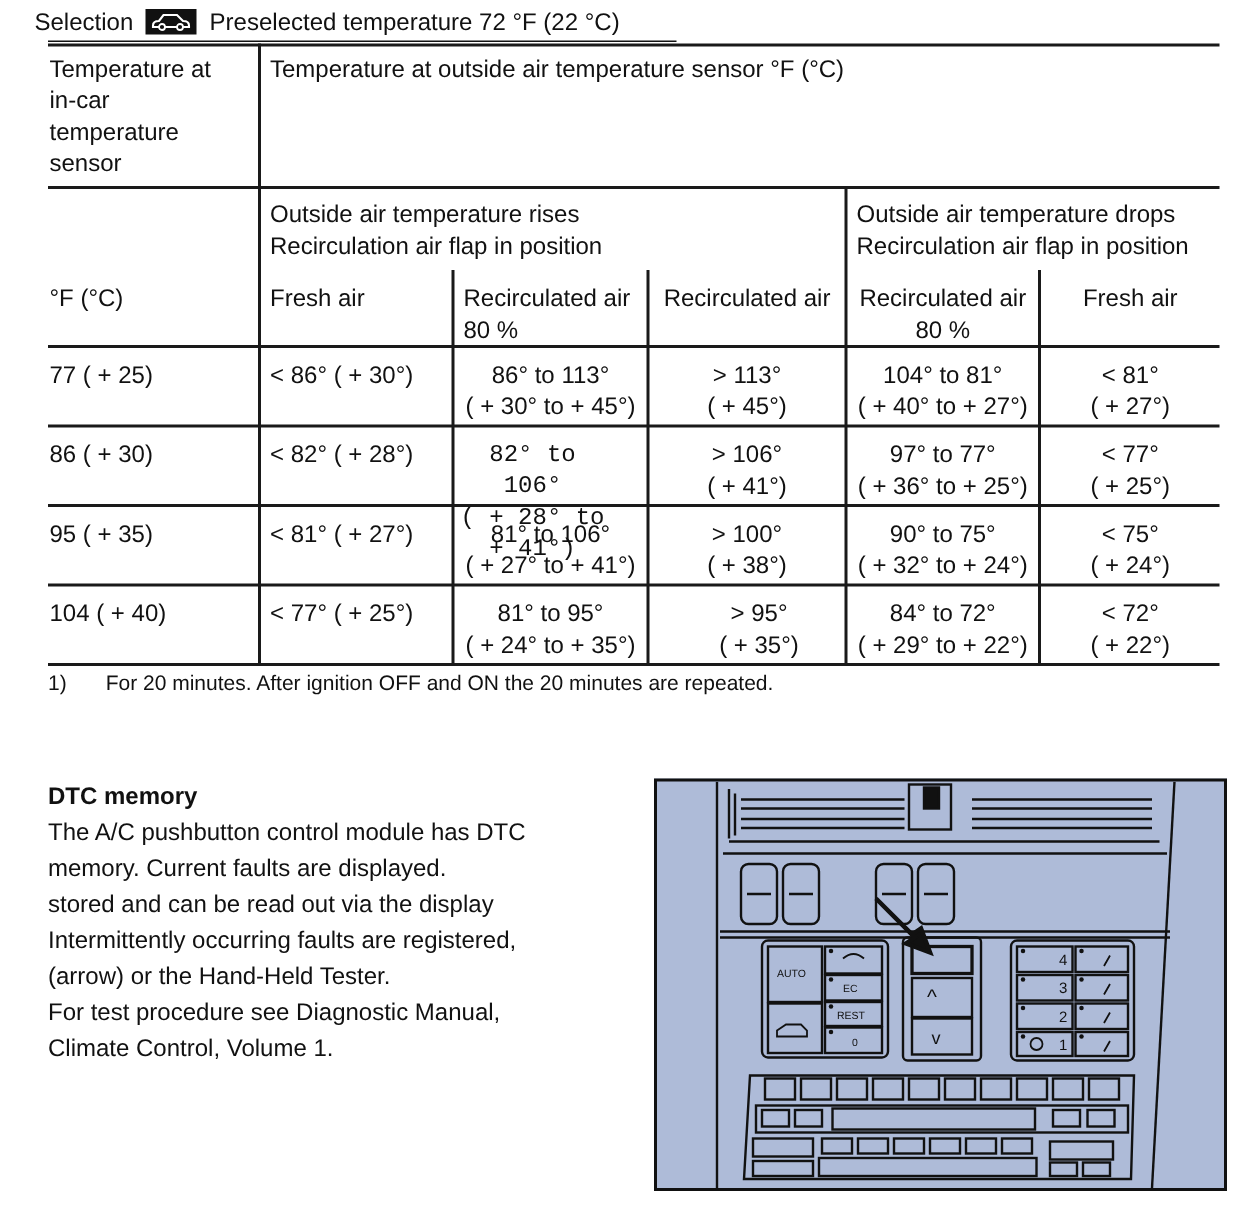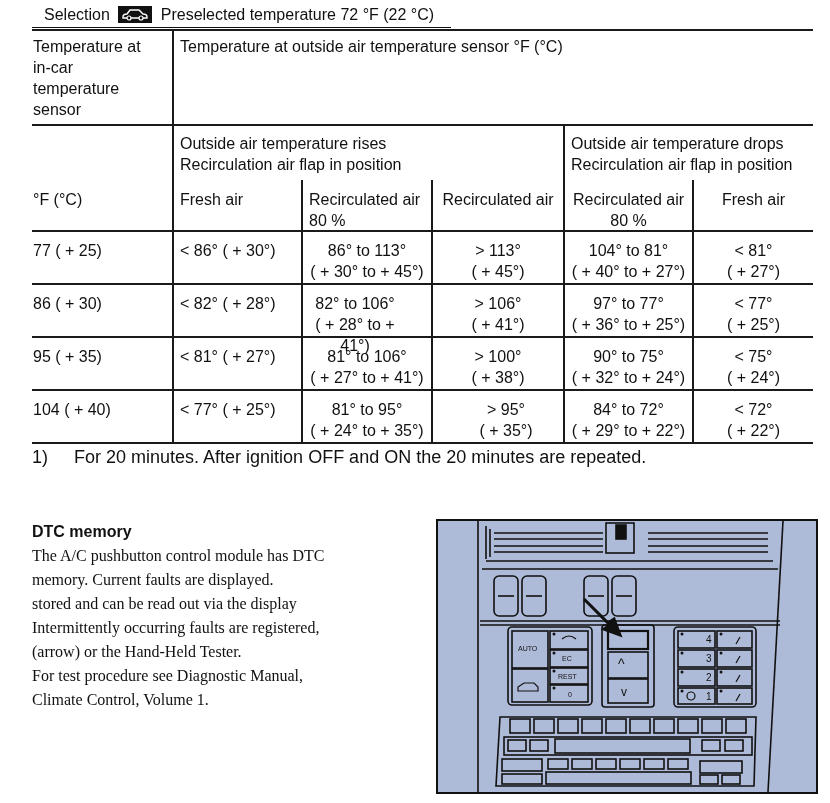--- a/index.html
+++ b/index.html
@@ -1,31 +1,31 @@
 <!DOCTYPE html>
 <html><head>
 <meta charset="utf-8">
 <style>
   html, body { margin:0; padding:0; background:#ffffff; }
   body { width:830px; height:803px; position:relative; overflow:hidden;
          font-family:"Liberation Sans", sans-serif; color:#111; }
   .abs { position:absolute; }
-  .title { left:44px; top:6px; font-size:16px; white-space:nowrap; }
+  .title { left:23px; top:6px; font-size:16px; white-space:nowrap; }
   .title-underline { left:32px; top:27px; width:419px; height:0; border-top:1.5px solid #111; }
   .title .icon { display:inline-block; width:34px; height:17px; background:#111; vertical-align:-3px; margin:0 4px; position:relative; }
   .title .icon svg { position:absolute; left:3px; top:2px; }
   .hline { position:absolute; height:0; border-top:2px solid #1a1a1a; }
   .vline { position:absolute; width:0; border-left:2px solid #1a1a1a; }
   .cell { position:absolute; font-size:16px; line-height:21px; }
   .center { text-align:center; }
-  .foot { left:32px; top:447px; font-size:18px; white-space:nowrap; }
+  .foot { left:32px; top:447px; font-size:14px; white-space:nowrap; }
   .foot .fn-text { margin-left:26px; }
   .dtc { left:32px; top:520px; width:380px; font-size:16px; line-height:24px; }
   .dtc h3 { margin:0; font-size:16px; font-weight:bold; line-height:24px; }
-  .dtc p { margin:0;font-family:Liberation Serif, serif; }
+  .dtc p { margin:0; }
   .illus { left:436px; top:519px; width:382px; height:275px; background:#aebbd8; border:2px solid #111; box-sizing:border-box; overflow:hidden; }
 </style>
 </head>
 <body>
 
 <div class="abs title">
   <span>Selection</span>
   <span class="icon">
     <svg width="28" height="13" viewBox="0 0 28 13">
         <path d="M2 9 Q2 6 6 6 L9 2 L18 2 L22 6 Q26 6 26 9 L26 10 L2 10 Z" fill="none" stroke="#fff" stroke-width="1.4"></path>
@@ -102,21 +102,21 @@
     <div>104° to 81°</div>
     <div>( + 40° to + 27°)</div>
   </div>
   <div class="cell center" style="left:694px; top:240px; width:119px;">
     <div>&lt; 81°</div>
     <div>( + 27°)</div>
   </div>
 
   <div class="cell" style="left:33px; top:293px;">86 ( + 30)</div>
   <div class="cell" style="left:180px; top:293px;">&lt; 82° ( + 28°)</div>
-  <div class="cell center" style="left:303px; top:293px; width:104px;">
+  <div class="cell center" style="left:303px; top:293px; width:104px;font-family:Liberation Mono, monospace;">
     <div>82° to 106°</div>
     <div>( + 28° to + 41°)</div>
   </div>
   <div class="cell center" style="left:433px; top:293px; width:130px;">
     <div>&gt; 106°</div>
     <div>( + 41°)</div>
   </div>
   <div class="cell center" style="left:565px; top:293px; width:127px;">
     <div>97° to 77°</div>
     <div>( + 36° to + 25°)</div>

